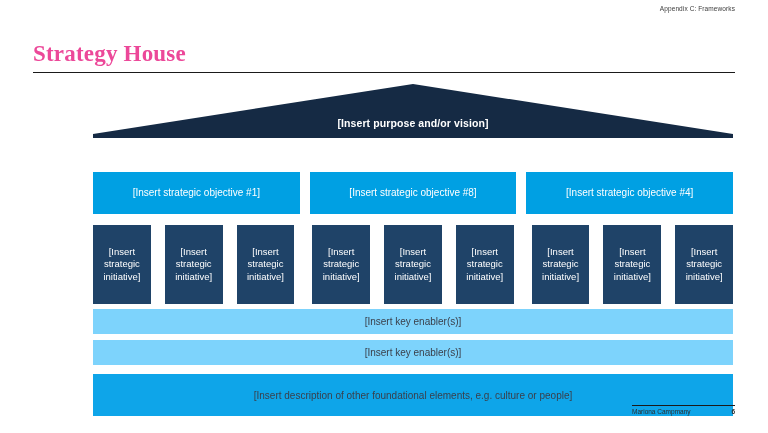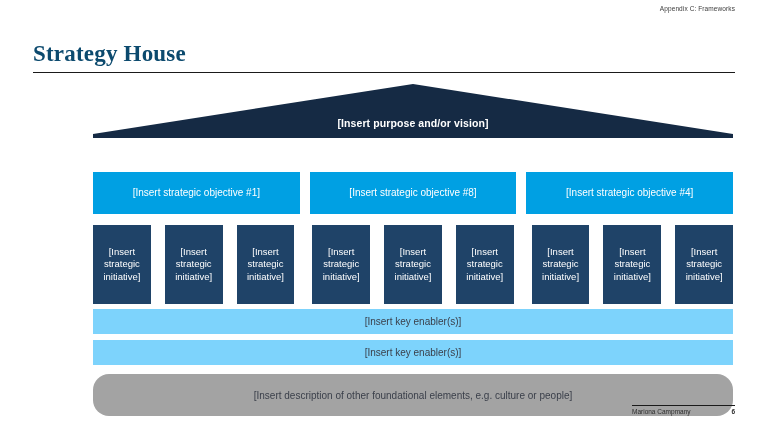--- a/index.html
+++ b/index.html
@@ -27,21 +27,21 @@
   }
 
   
   .page-title {
     position: absolute;
     left: 33px;
     top: 41px;
     font-family: "Liberation Serif", serif;
     font-weight: bold;
     font-size: 23px;
-    color: #0c4a6e;
+    color: #ec4899;
     letter-spacing: 0.2px;
   }
   .title-rule {
     position: absolute;
     left: 33px;
     top: 72px;
     width: 702px;
     height: 1px;
     background: #1a1a1a;
   }
@@ -140,30 +140,29 @@
     text-align: center;
   }
   .enabler-bar.first {
     margin-top: 5px;
   }
 
   
   .foundation-bar {
     margin-top: 9px;
     height: 42px;
-    background: #a3a3a3;
+    background: #0ea5e9;
     display: flex;
     align-items: center;
     justify-content: center;
     color: #3a3f4a;
     font-size: 10px;
     text-align: center;
     padding: 0 10px;
     box-sizing: border-box;
-    border-radius: 16px;
   }
 
   
   .footer-rule {
     position: absolute;
     left: 632px;
     top: 405px;
     width: 103px;
     height: 1px;
     background: #1a1a1a;

